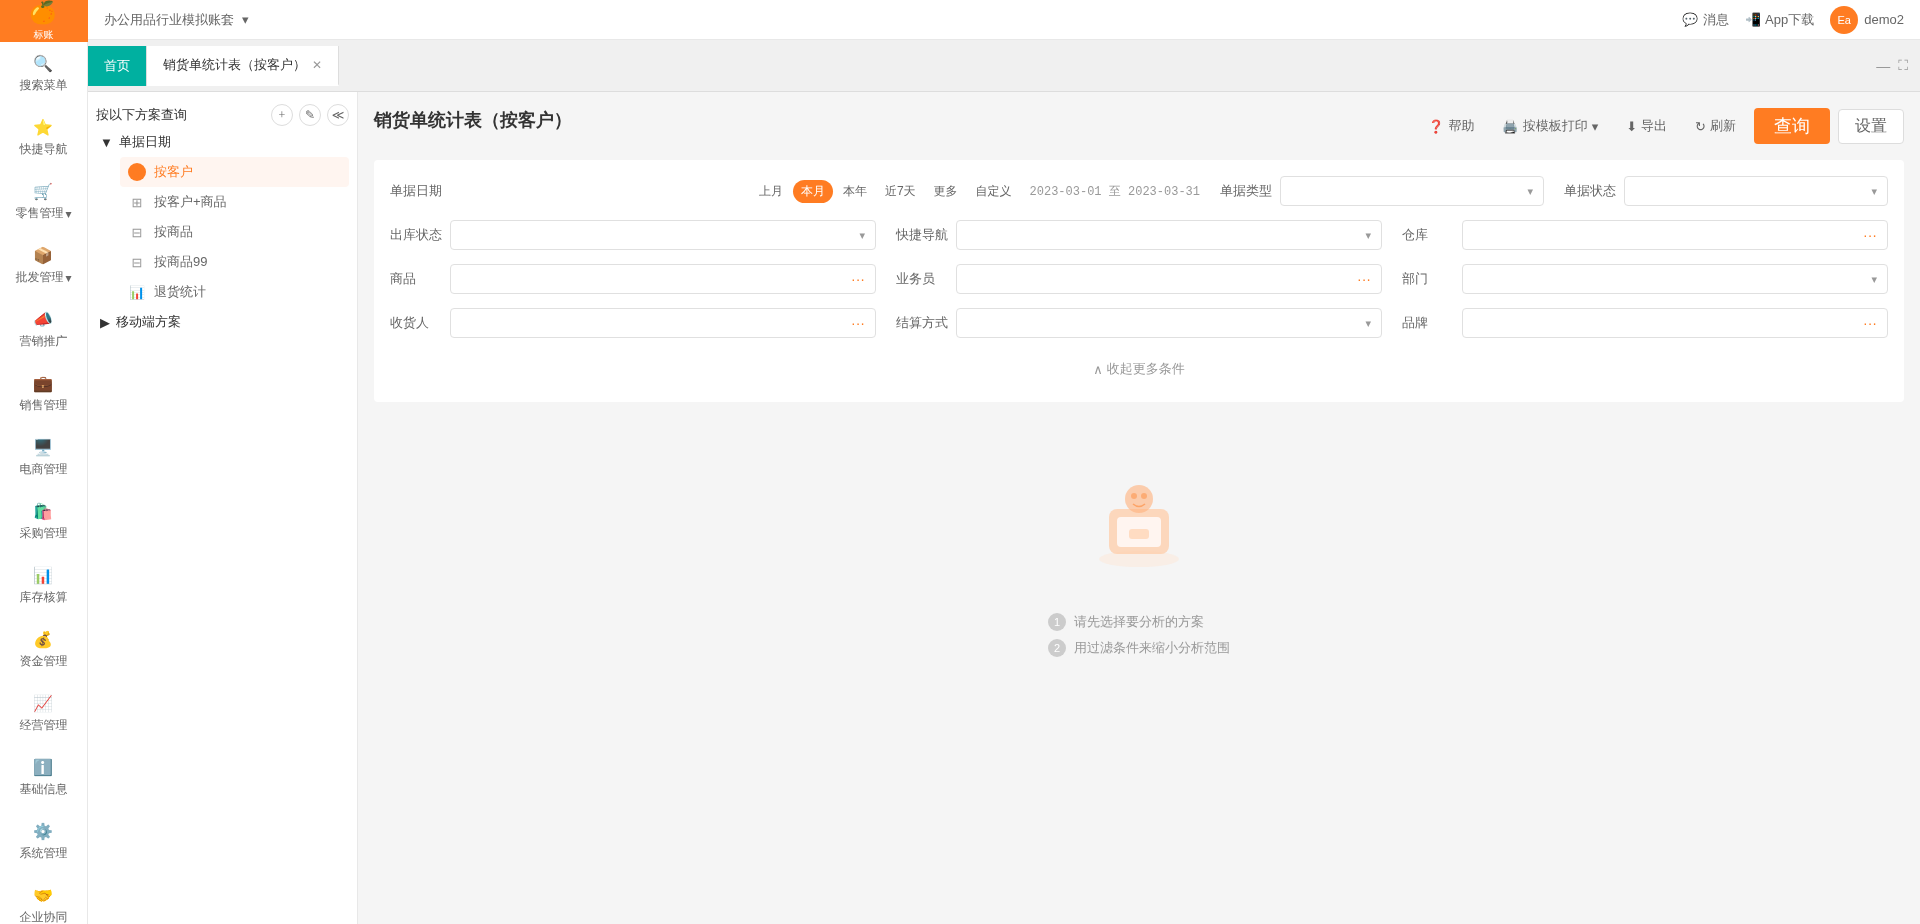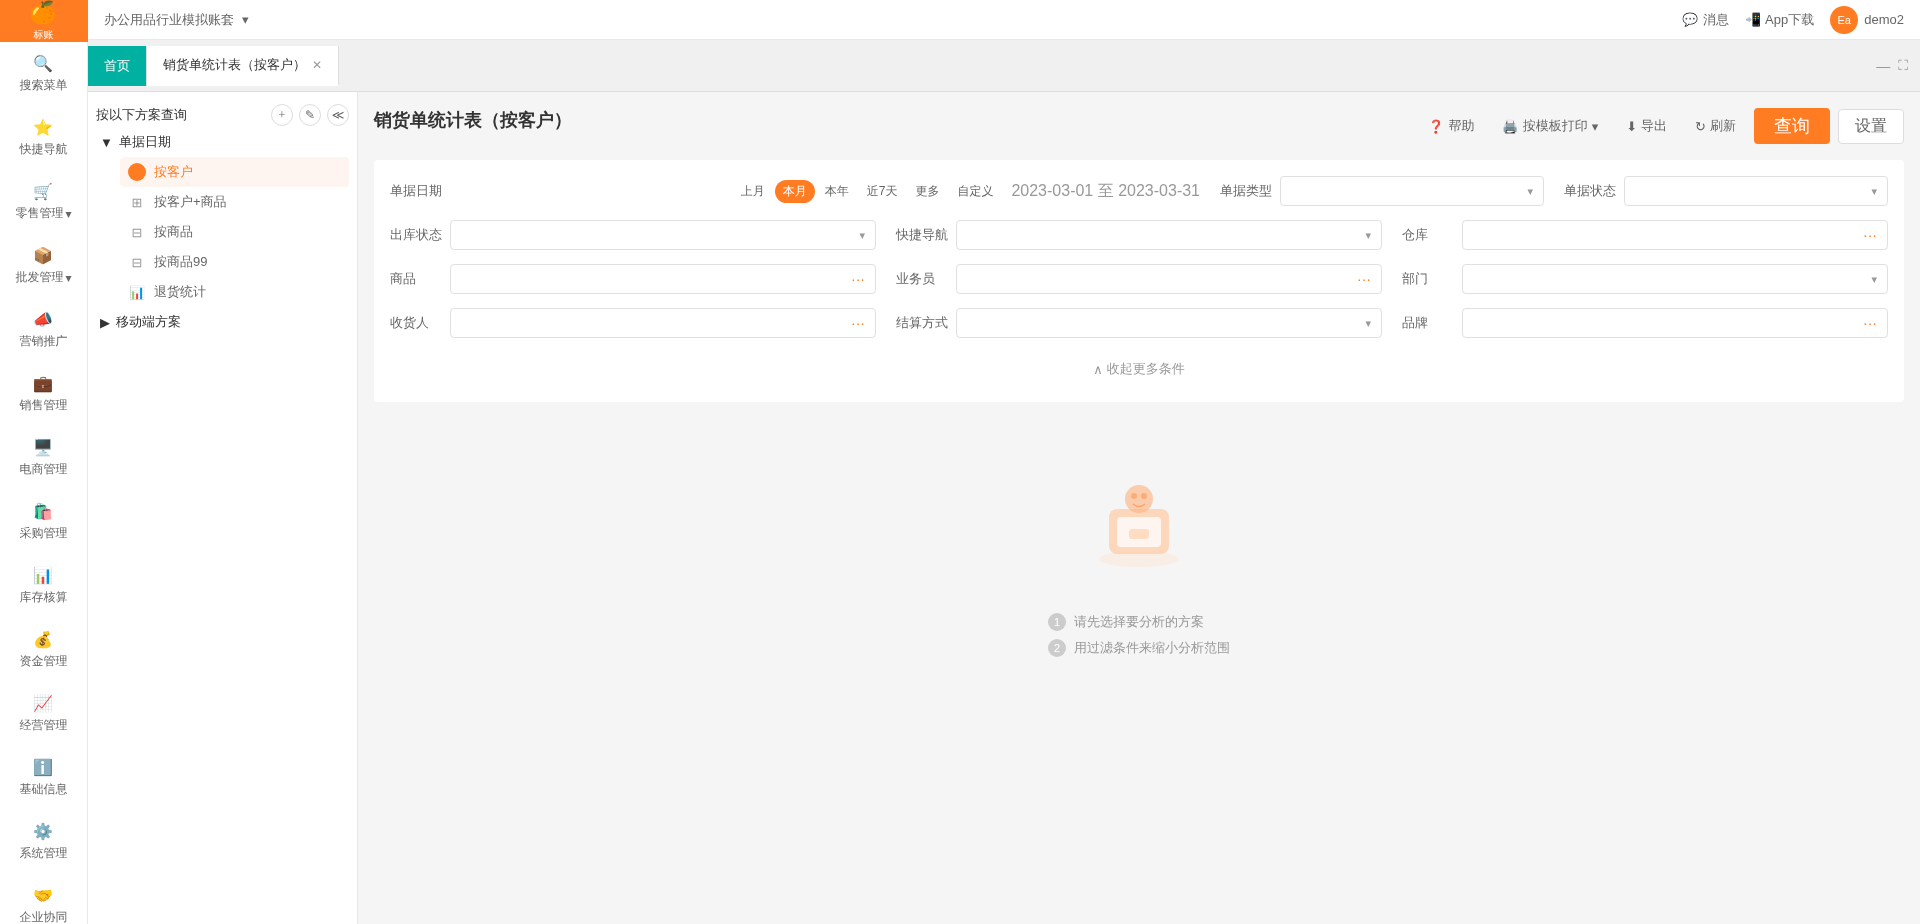--- a/index.html
+++ b/index.html
@@ -62,21 +62,21 @@
     .filter-row:last-child { margin-bottom: 0; }
     .filter-item { display: flex; align-items: center; flex: 1; min-width: 0; }
     .filter-label { color: #666; font-size: 13px; white-space: nowrap; min-width: 60px; }
     .filter-control { flex: 1; border: 1px solid #e0e0e0; border-radius: 4px; padding: 5px 10px; font-size: 13px; color: #333; background: #fff; display: flex; align-items: center; justify-content: space-between; cursor: pointer; min-height: 30px; }
     .filter-control .placeholder { color: #ccc; }
     .filter-control .dots { color: #ff7c22; font-size: 14px; }
     .filter-control .arrow { color: #999; font-size: 11px; }
     .date-bar { display: flex; align-items: center; gap: 2px; margin-left: 19px; flex-wrap: nowrap; }
     .date-btn { padding: 3px 8px; border-radius: 3px; cursor: pointer; font-size: 12px; color: #666; border: none; background: none; }
     .date-btn.active { background: #ff7c22; color: #fff; border-radius: 12px; }
-    .date-range { font-size: 16px; color: #999; margin-left: 8px; white-space: nowrap; }
+    .date-range { font-size: 12px; color: #999; margin-left: 8px; white-space: nowrap; font-family: Liberation Mono, monospace; }
     .filter-divider { width: 20px; flex-shrink: 0; }
 
     
     .collapse-btn { display: flex; align-items: center; justify-content: center; padding: 8px 20px; color: #999; font-size: 13px; cursor: pointer; gap: 4px; }
 
     
     .empty-state { display: flex; flex-direction: column; align-items: center; justify-content: center; padding: 60px 0; }
     .empty-hints { display: flex; flex-direction: column; gap: 8px; }
     .empty-hint { display: flex; align-items: center; gap: 8px; color: #999; font-size: 13px; }
     .hint-num { width: 18px; height: 18px; border-radius: 50%; background: #ccc; color: #fff; display: flex; align-items: center; justify-content: center; font-size: 11px; flex-shrink: 0; }

